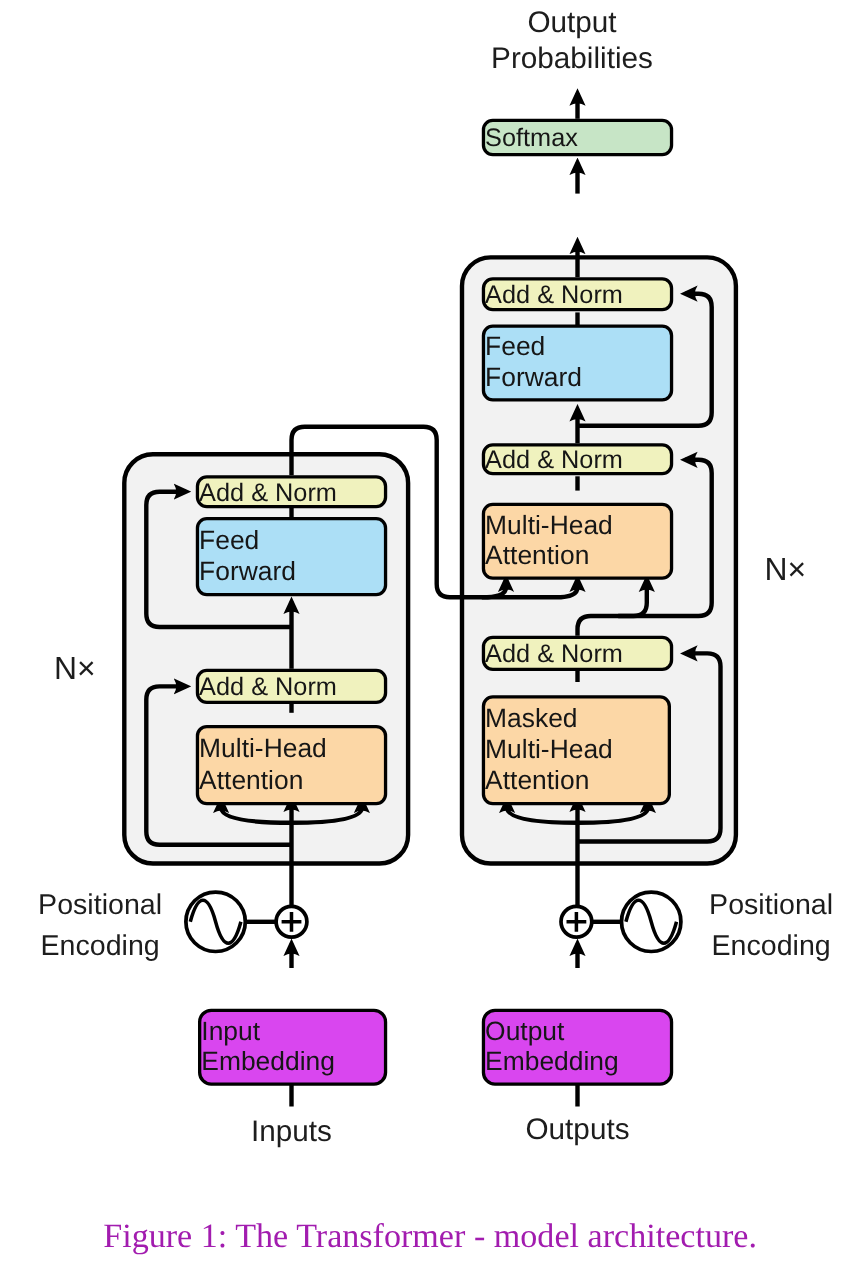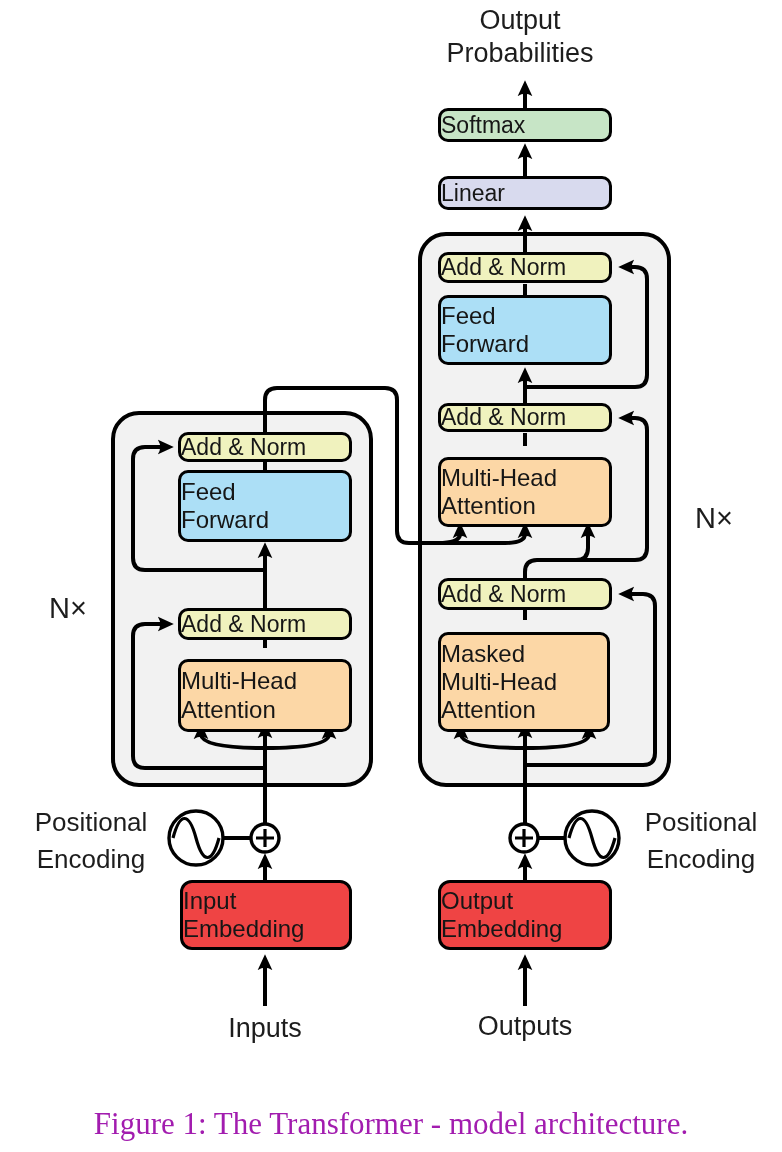--- a/index.html
+++ b/index.html
@@ -12,21 +12,21 @@
   .node{fill:#ffffff;stroke:#000;stroke-width:3.4;}
   .box{position:absolute;box-sizing:border-box;border:3.5px solid #000;border-radius:10px;
        display:flex;flex-direction:column;align-items:flex-start;justify-content:center;
        text-align:center;color:#161616;z-index:2;font-size:24px;line-height:1.17;}
   .box.small{font-size:23px;line-height:1;}
   .softmax{background:#c7e5c6;}
   .linear{background:#d8daee;}
   .addnorm{background:#f0f2be;}
   .ff{background:#acdff6;}
   .attn{background:#fcd7a6;margin-top:12px;}
-  .embed{background:#ef4444;border-radius:12px;}
+  .embed{background:#d946ef;border-radius:12px;margin-top:37px;}
   .ln{display:block;}
   .lbl{position:absolute;color:#1d1d1d;text-align:center;z-index:2;}
   .lbl.big{font-size:27px;line-height:33px;}
   .lbl.nx{font-size:29px;}
   .lbl.pe{font-size:26px;line-height:37px;}
   .lbl.note{font-size:26px;line-height:30px;}
   .caption{position:absolute;left:0;top:1106px;width:782px;text-align:center;z-index:2;
            font-family:"Liberation Serif",serif;font-size:31px;color:#a21caf;}
 </style>
 </head>
@@ -95,23 +95,20 @@
     </g>
     <g>
       <circle class="node" cx="592" cy="838" r="27"></circle>
       <path class="thin" d="M569,838 C576,812 585,812 592,838 C599,864 608,864 615,838"></path>
     </g>
   </svg>
 
   <div class="box softmax small" style="left:438px;top:108px;width:174px;height:34px;">
     <span>Softmax</span>
     </div>
-  <div class="box linear small" style="left:438px;top:176px;width:174px;height:34px;">
-    <span>Linear</span>
-    </div>
 
   <div class="box addnorm small" style="left:438px;top:252px;width:174px;height:31px;">
     <span>Add &amp; Norm</span>
     </div>
   <div class="box ff" style="left:438px;top:295px;width:174px;height:70px;">
     <span class="ln">Feed</span>
     <span class="ln">Forward</span>
     </div>
   <div class="box addnorm small" style="left:438px;top:403px;width:174px;height:29px;">
     <span>Add &amp; Norm</span>

